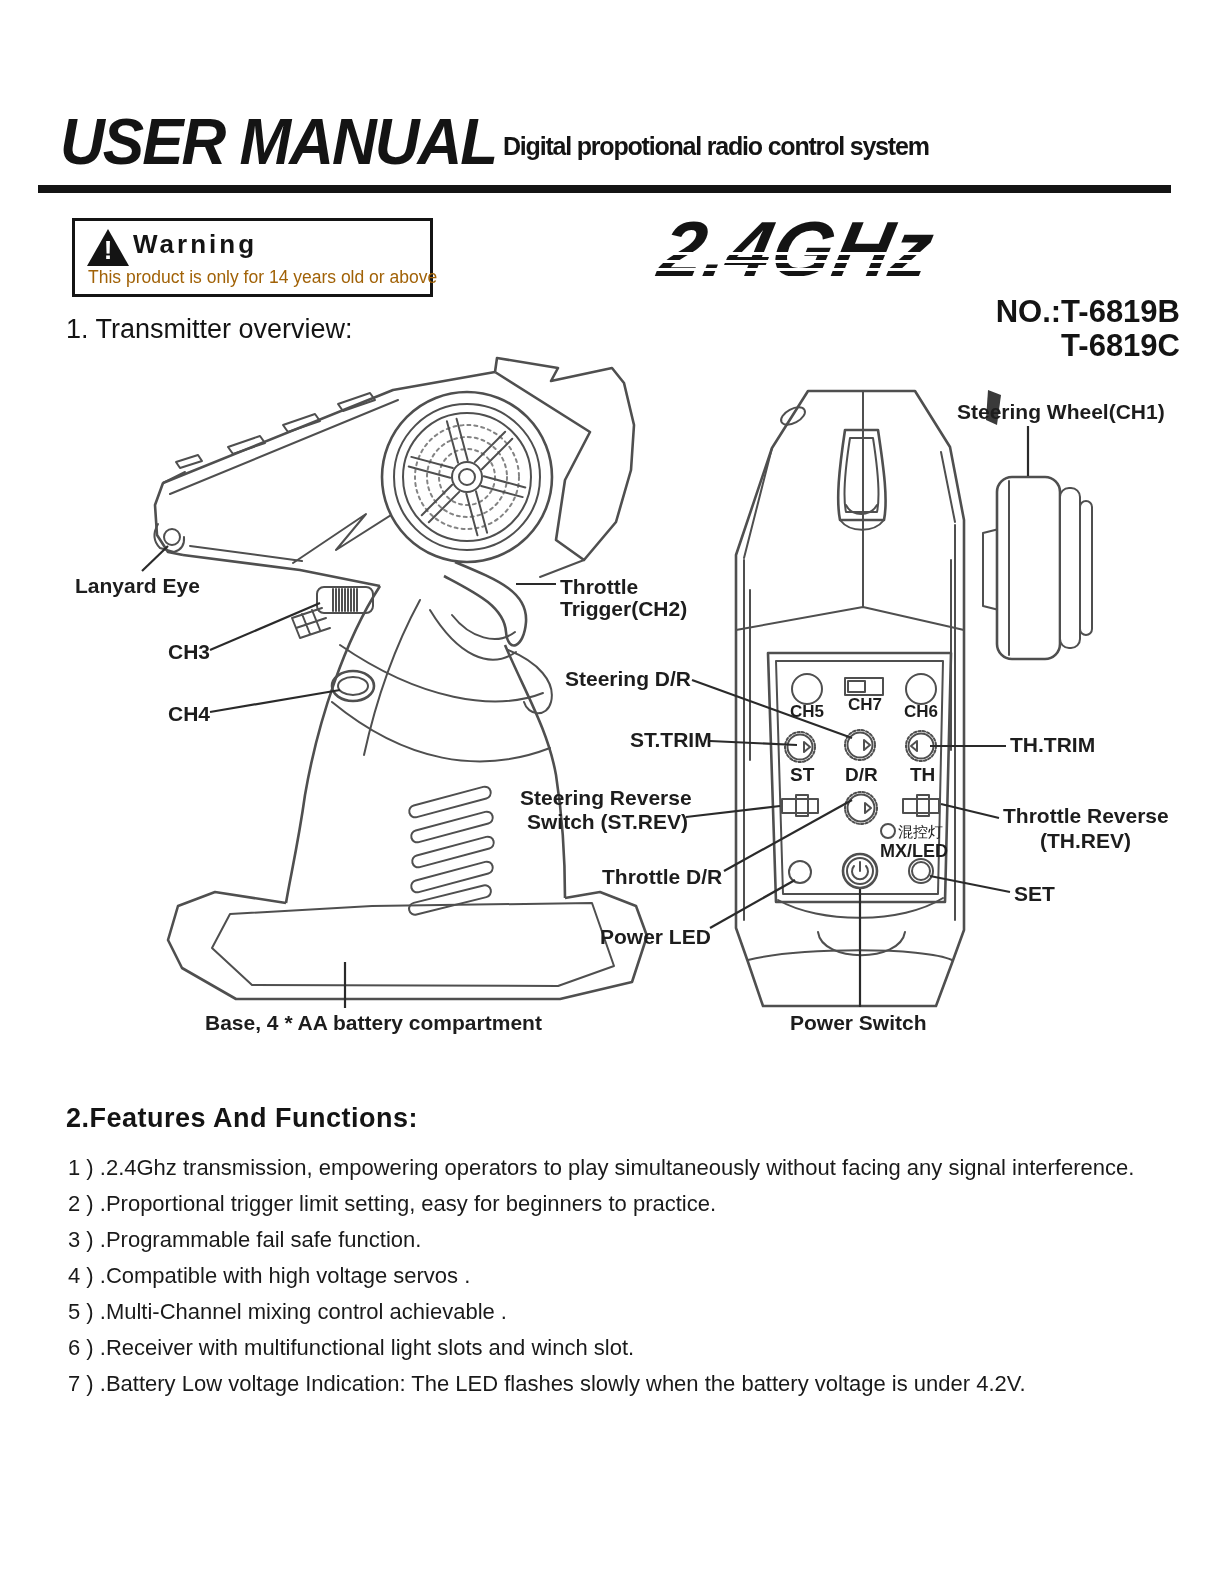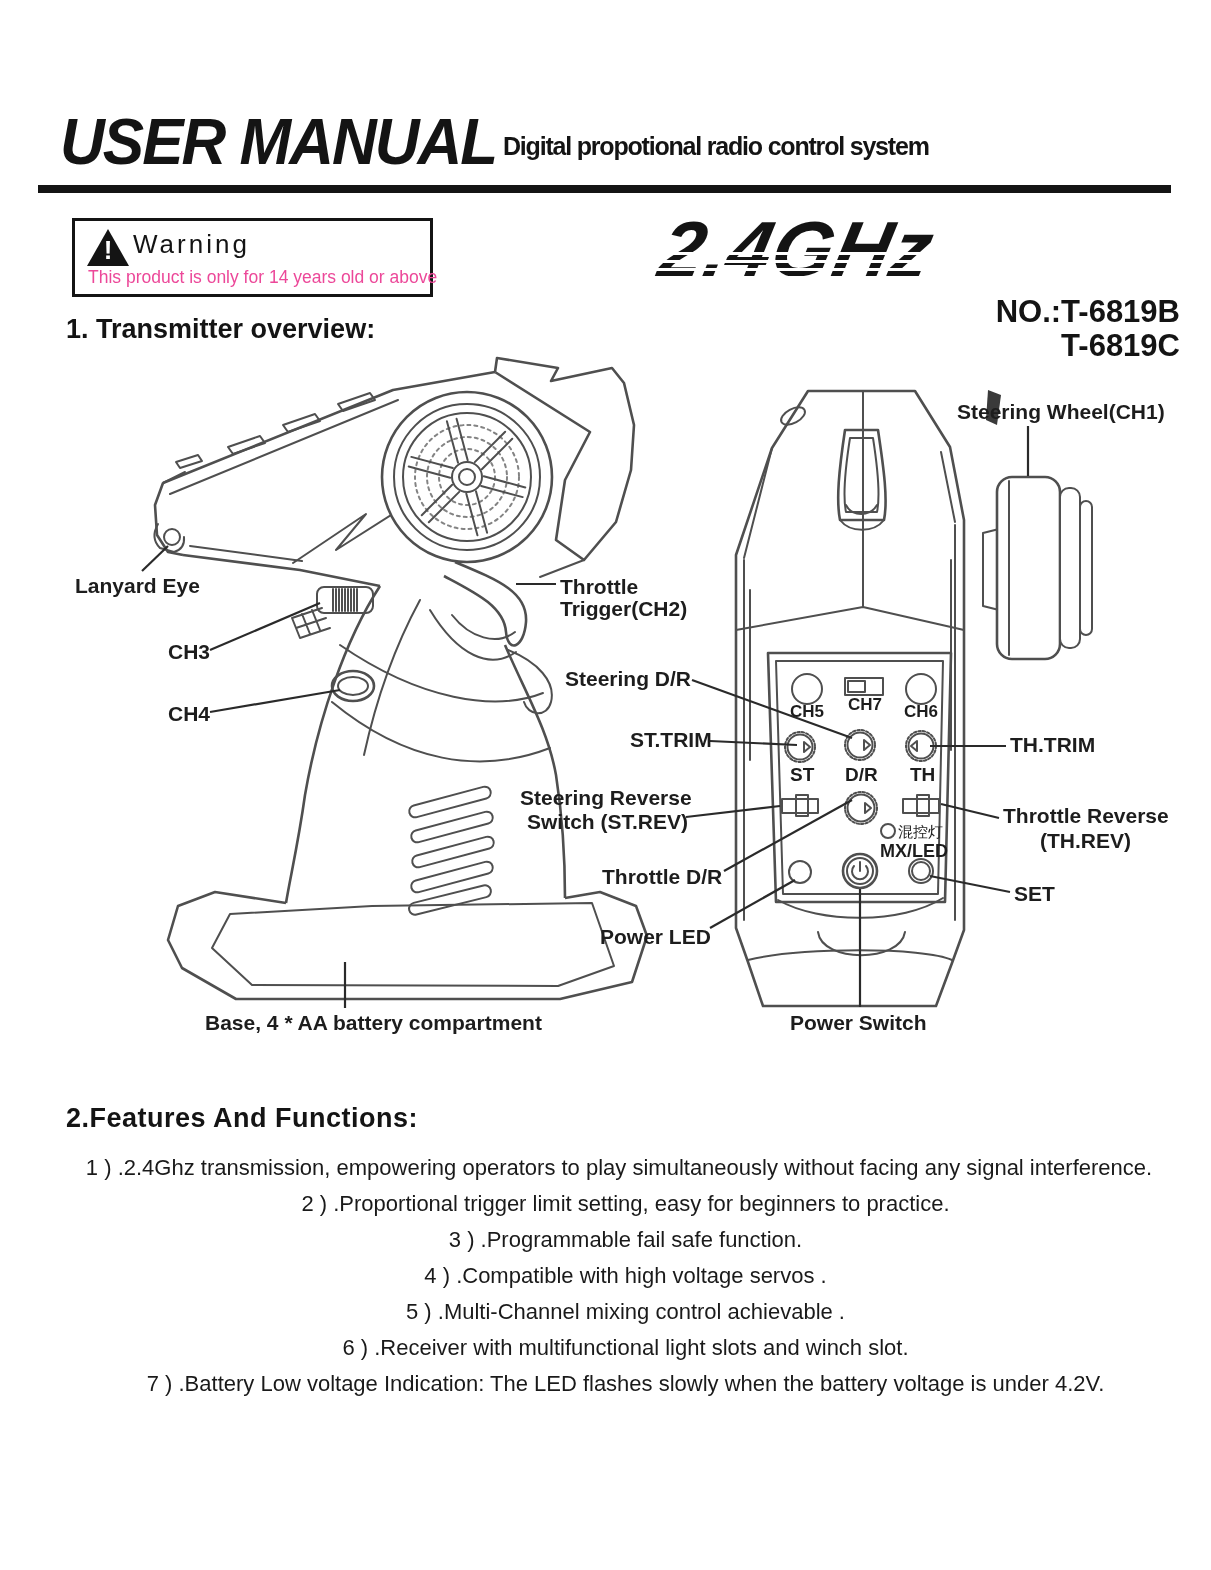--- a/index.html
+++ b/index.html
@@ -27,55 +27,55 @@
   .warn-icon{position:absolute;left:12px;top:8px;width:44px;height:38px;}
   .warn-tri{
     position:absolute;left:0;top:0;width:0;height:0;
     border-left:21px solid transparent;border-right:21px solid transparent;
     border-bottom:37px solid #141414;
   }
   .warn-bang{
     position:absolute;left:0;top:6px;width:42px;text-align:center;
     color:#fff;font-weight:bold;font-size:26px;line-height:30px;
   }
-  .warn-title{position:absolute;left:58px;top:8px;font-size:26px;font-weight:normal;letter-spacing:3px;color:#141414;}
-  .warn-text{position:absolute;left:13px;top:46px;font-size:17.5px;color:#ec4899;white-space:nowrap;}
+  .warn-title{position:absolute;left:58px;top:8px;font-size:26px;font-weight:bold;letter-spacing:3px;color:#141414;}
+  .warn-text{position:absolute;left:13px;top:46px;font-size:17.5px;color:#a16207;white-space:nowrap;}
 
   
   .freq{
     left:652px;top:204px;font-size:78px;font-weight:bold;font-style:italic;
     letter-spacing:1px;color:#141414;transform:skewX(-12deg);transform-origin:left bottom;
   }
   .freq-stripes{
     left:610px;top:252px;width:420px;height:42px;
     background:repeating-linear-gradient(to bottom,#ffffff 0 3px,rgba(255,255,255,0) 3px 8px);
   }
   .modelno{
     left:780px;top:295px;width:400px;text-align:right;
     font-size:31px;font-weight:bold;line-height:34px;color:#141414;
   }
 
-  .h-overview{left:66px;top:314px;font-size:27px;font-weight:bold;color:#141414;}
+  .h-overview{left:66px;top:314px;font-size:27px;font-weight:normal;color:#141414;}
 
   
   .diagram{left:0;top:350px;width:1211px;height:700px;}
   svg .ln{stroke:#4f4f4f;stroke-width:2;fill:none;stroke-linecap:round;stroke-linejoin:round;}
   svg .ln-thick{stroke:#4f4f4f;stroke-width:2.6;fill:none;stroke-linejoin:round;}
   svg .white{fill:#ffffff;}
   svg .leader{stroke:#2a2a2a;stroke-width:2.2;fill:none;}
   svg text{font-family:"Liberation Sans",sans-serif;font-weight:bold;fill:#1d1d1d;}
   svg .lbl{font-size:21px;}
   svg .sm{font-size:17px;}
   svg .md{font-size:19px;}
   svg .cn{font-size:15px;font-weight:normal;}
 
   
   .h-features{left:66px;top:1103px;font-size:27px;font-weight:bold;letter-spacing:0.5px;color:#141414;}
   .features{left:68px;top:1150px;width:1115px;font-size:22px;line-height:36px;color:#1a1a1a;}
-  .feat-item{padding-left:57px;text-indent:-57px;text-align:center;}
+  .feat-item{padding-left:57px;text-indent:-57px;}
   .feat-item.wrapit{max-width:1045px;}
 </style>
 </head>
 <body>
 
 <div class="page">
 
   <div class="abs title">USER MANUAL</div>
   <div class="abs subtitle">Digital propotional radio control system</div>
   <div class="abs rule"></div>

